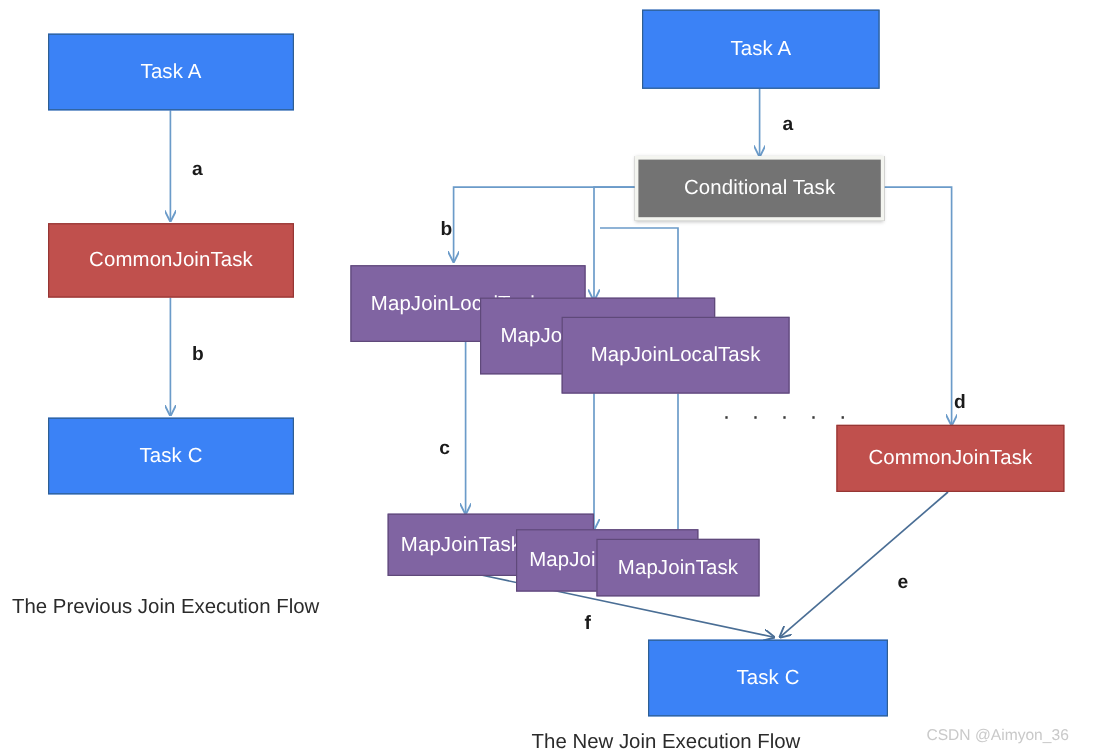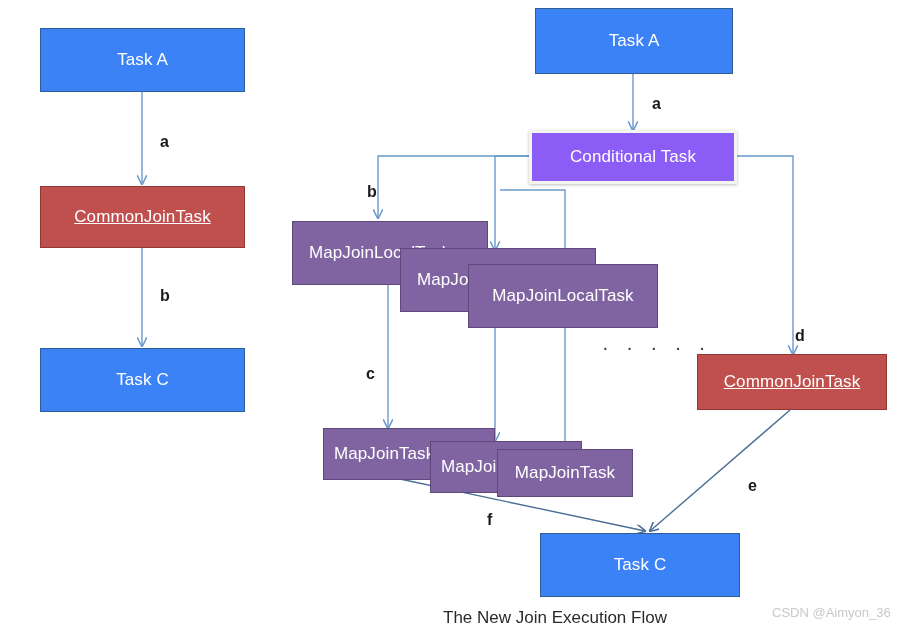--- a/index.html
+++ b/index.html
@@ -36,24 +36,23 @@
     white-space: nowrap;
     overflow: hidden;
   }
   .node-blue {
     background: #3b82f6;
     border: 1.5px solid #2f5e92;
   }
   .node-red {
     background: #c0504d;
     border: 1.5px solid #963634;
-    text-decoration: underline;
   }
   .node-green {
-    background: #8b5cf6;
+    background: #737373;
     border: 3px solid #f4f5f0;
     box-shadow: 0 1px 3px rgba(0,0,0,0.25);
     text-align: center;
   }
   .node-purple {
     background: #8064a2;
     border: 1.5px solid #5f497a;
   }
   .edge-label {
     position: absolute;
@@ -154,20 +153,21 @@
     <span>CommonJoinTask</span>
   </div>
 
   <div class="node node-blue" style="left:40px; top:348px; width:205px; height:64px;">
     <span>Task C</span>
   </div>
 
   <div class="edge-label" style="left:160px; top:134px;">a</div>
   <div class="edge-label" style="left:160px; top:288px;">b</div>
 
+  <div class="caption" style="left:10px; top:496px;">The Previous Join Execution Flow</div>
 
   <div class="node node-blue" style="left:535px; top:8px; width:198px; height:66px;">
     <span>Task A</span>
   </div>
 
   <div class="node node-green" style="left:529px; top:130px; width:208px; height:54px;">
     <span>Conditional Task</span>
   </div>
 
   <div class="node node-purple" style="left:292px; top:221px; width:196px; height:64px; justify-content:flex-start; padding-left:16px;">

